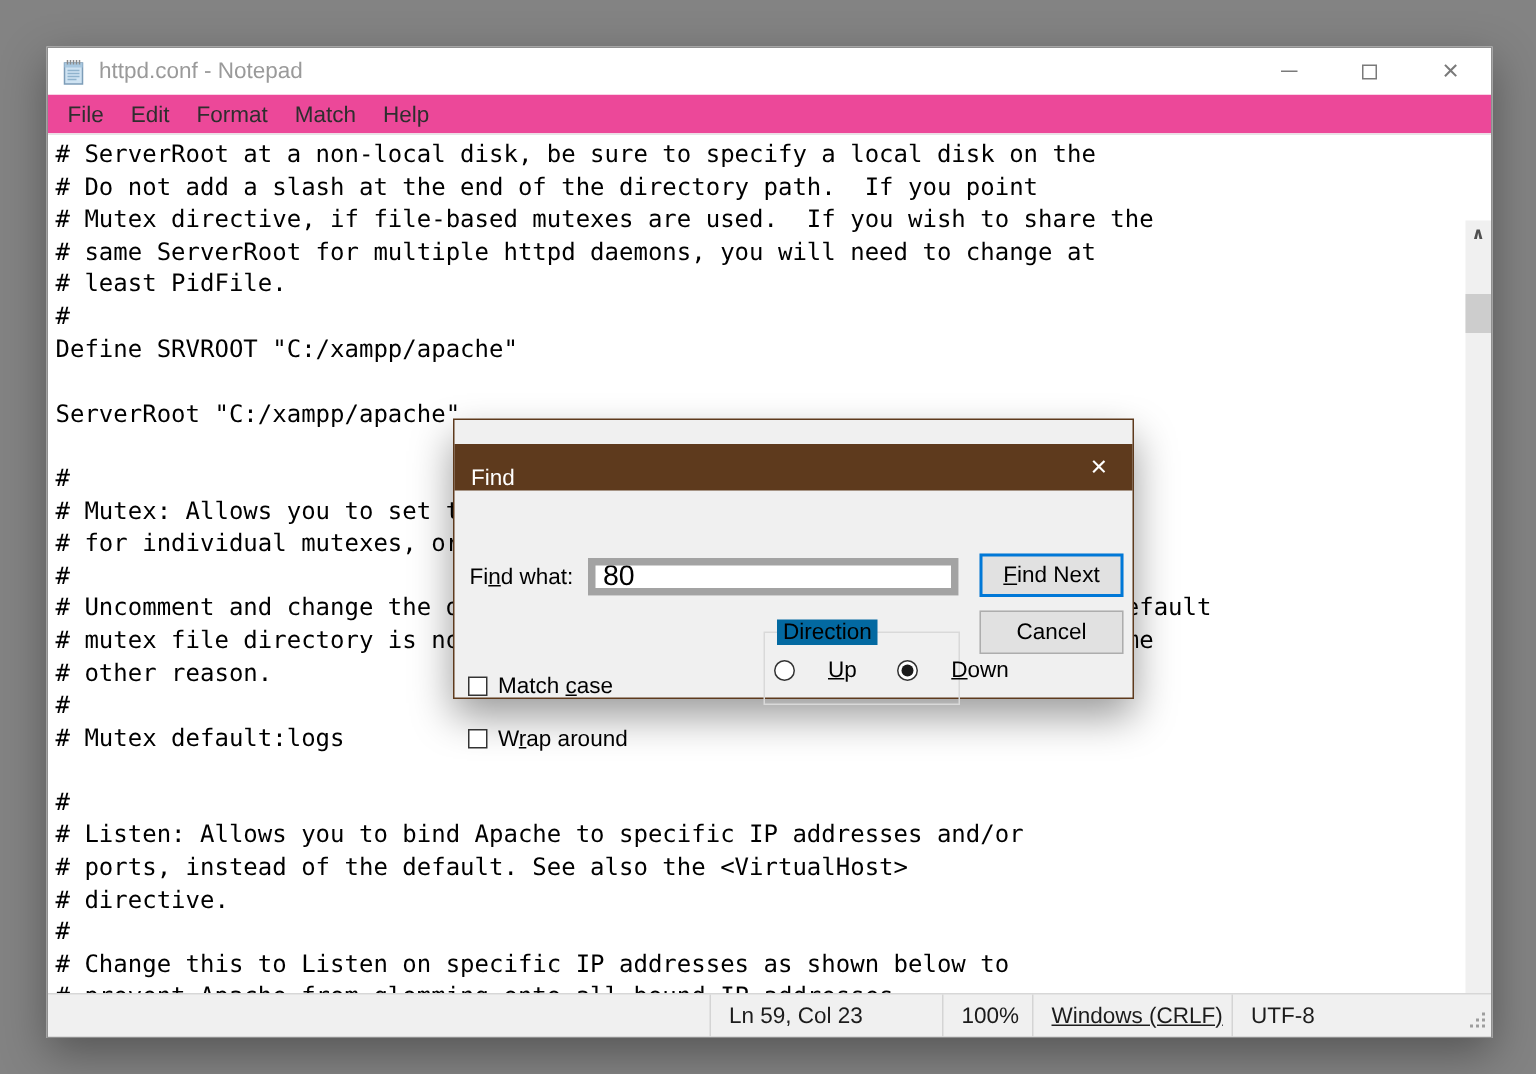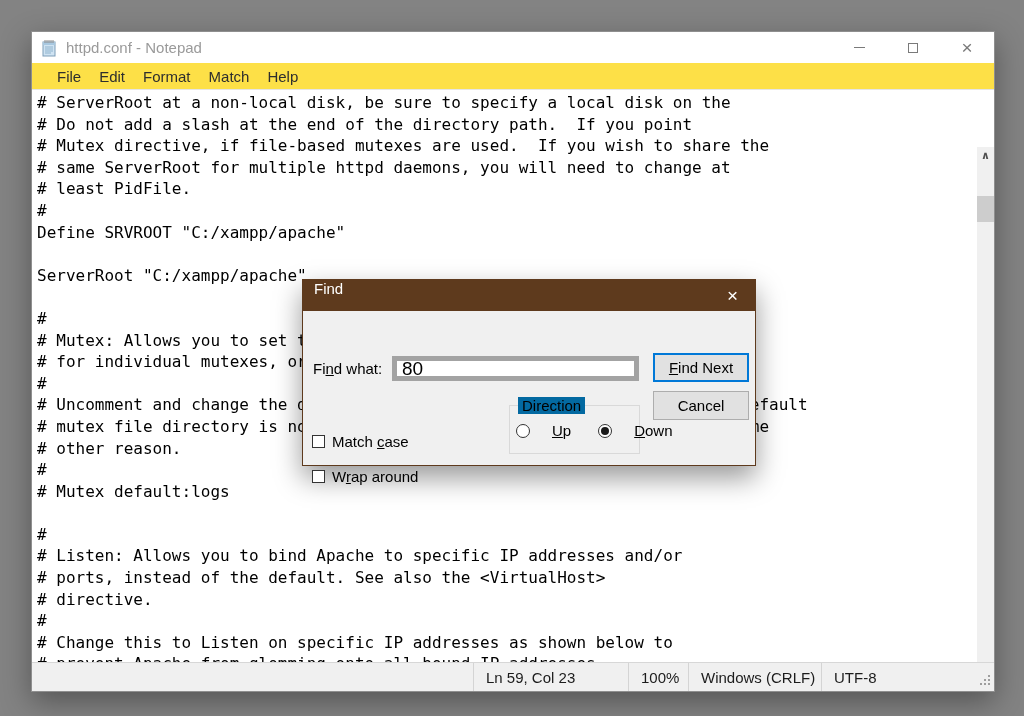--- a/index.html
+++ b/index.html
@@ -11,21 +11,21 @@
              border:1px solid #8f8f8f;box-sizing:border-box;box-shadow:0 10px 28px rgba(0,0,0,.35);}
   .np-titlebar{position:relative;height:31px;background:#ffffff;display:flex;align-items:center;}
   .np-icon{width:19px;height:19px;margin-left:8px;flex:0 0 auto;}
   .np-title{margin-left:7px;font-size:15px;color:#9a9a9a;white-space:nowrap;}
   .np-controls{position:absolute;right:0;top:0;height:31px;display:flex;}
   .np-ctrl{width:54px;height:31px;display:flex;align-items:center;justify-content:center;color:#7a7a7a;}
   .np-ctrl.min span{display:block;width:11px;height:1px;background:#7a7a7a;}
   .np-ctrl.max span{display:block;width:10px;height:10px;border:1px solid #7a7a7a;box-sizing:border-box;}
   .np-ctrl.close{font-size:19px;font-weight:400;}
 
-  .np-menubar{height:26px;display:flex;align-items:center;padding-left:16px;background:#fde047;}
+  .np-menubar{height:26px;display:flex;align-items:center;padding-left:4px;background:#ec4899;}
   .np-menu-item{font-size:15px;color:#2e2e2e;padding:2px 9px;}
 
   .np-editor{position:absolute;left:0;top:57px;width:962px;height:575px;background:#ffffff;
              border-top:1px solid #e5e5e5;box-sizing:border-box;overflow:hidden;}
   .np-text{position:absolute;left:0;top:0;width:945px;padding:2px 0 0 5px;
            font-family:"DejaVu Sans Mono",monospace;font-size:16px;line-height:21.6px;color:#000;}
   .code-line{height:21.6px;white-space:pre;}
 
   
   .np-scrollbar{position:absolute;top:57px;right:0;width:17px;height:575px;background:#f0f0f0;}
@@ -34,30 +34,30 @@
             font-family:"DejaVu Sans",sans-serif;}
   .sb-up{top:0;}
   .sb-thumb{position:absolute;left:0;top:49px;width:17px;height:26px;background:#cdcdcd;}
 
   
   .np-statusbar{position:absolute;left:0;bottom:0;width:962px;height:29px;background:#f0f0f0;
                 border-top:1px solid #d7d7d7;display:flex;box-sizing:border-box;font-size:15px;color:#1c1c1c;}
   .sb-seg{height:100%;display:flex;align-items:center;padding-left:12px;box-sizing:border-box;white-space:nowrap;}
   .sb-seg.bordered{border-left:1px solid #d4d4d4;}
   .seg-spacer{width:441px;} .seg-ln{width:155px;} .seg-zoom{width:60px;}
-  .seg-eol{width:133px;} .seg-enc{flex:1;position:relative;}
+  .seg-eol{width:133px;text-decoration:underline;} .seg-enc{flex:1;position:relative;}
   .resize-grip{position:absolute;right:4px;bottom:4px;width:12px;height:12px;}
   .resize-grip i{position:absolute;width:2px;height:2px;background:#9e9e9e;}
   .g1{right:0;top:0;} .g2{right:4px;top:4px;} .g3{right:0;top:4px;}
   .g4{right:8px;top:8px;} .g5{right:4px;top:8px;} .g6{right:0;top:8px;}
 
   
   .find-dialog{position:absolute;left:302px;top:279px;width:454px;height:187px;background:#f0f0f0;
                border:1px solid #5e3a1d;box-sizing:border-box;box-shadow:0 12px 26px rgba(0,0,0,.4);}
-  .fd-titlebar{height:31px;background:#5e3a1d;display:flex;align-items:flex-start;position:relative;}
+  .fd-titlebar{height:31px;background:#5e3a1d;display:flex;align-items:flex-end;position:relative;margin-top:16px;}
   .fd-title{color:#ffffff;font-size:15px;margin-left:11px;}
   .fd-close{position:absolute;right:0;top:0;width:45px;height:31px;display:flex;align-items:center;
             justify-content:center;color:#ffffff;font-size:19px;}
   .fd-body{position:relative;width:100%;height:154px;font-size:15px;color:#000;}
   .fd-label{position:absolute;left:10px;top:49px;}
   .fd-input{position:absolute;left:89px;top:45px;width:247px;height:25px;background:#ffffff;
             border:5px solid #a3a3a3;box-sizing:border-box;font-size:19px;
             font-family:"Liberation Sans",sans-serif;padding:0 0 0 5px;color:#000;outline:none;}
   .fd-btn{position:absolute;left:350px;width:96px;height:29px;background:#e1e1e1;
           display:flex;align-items:center;justify-content:center;font-size:15px;box-sizing:border-box;}

